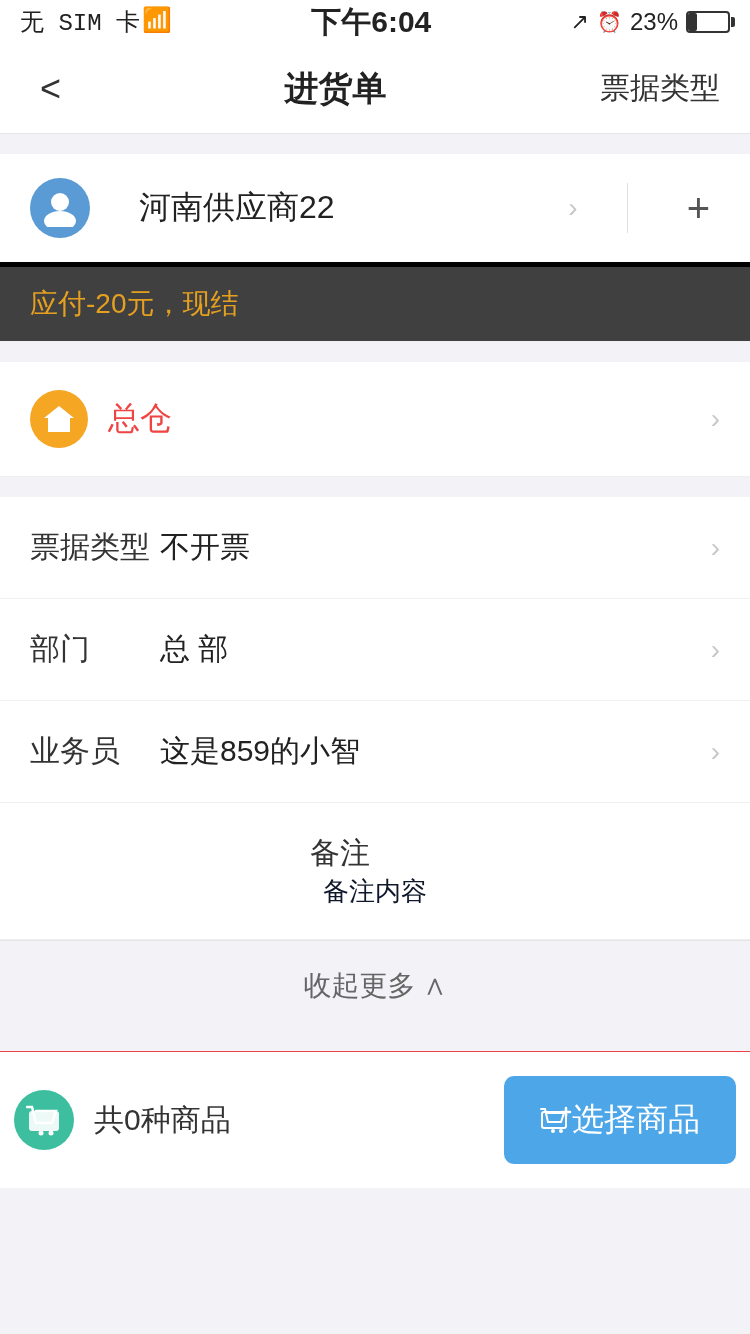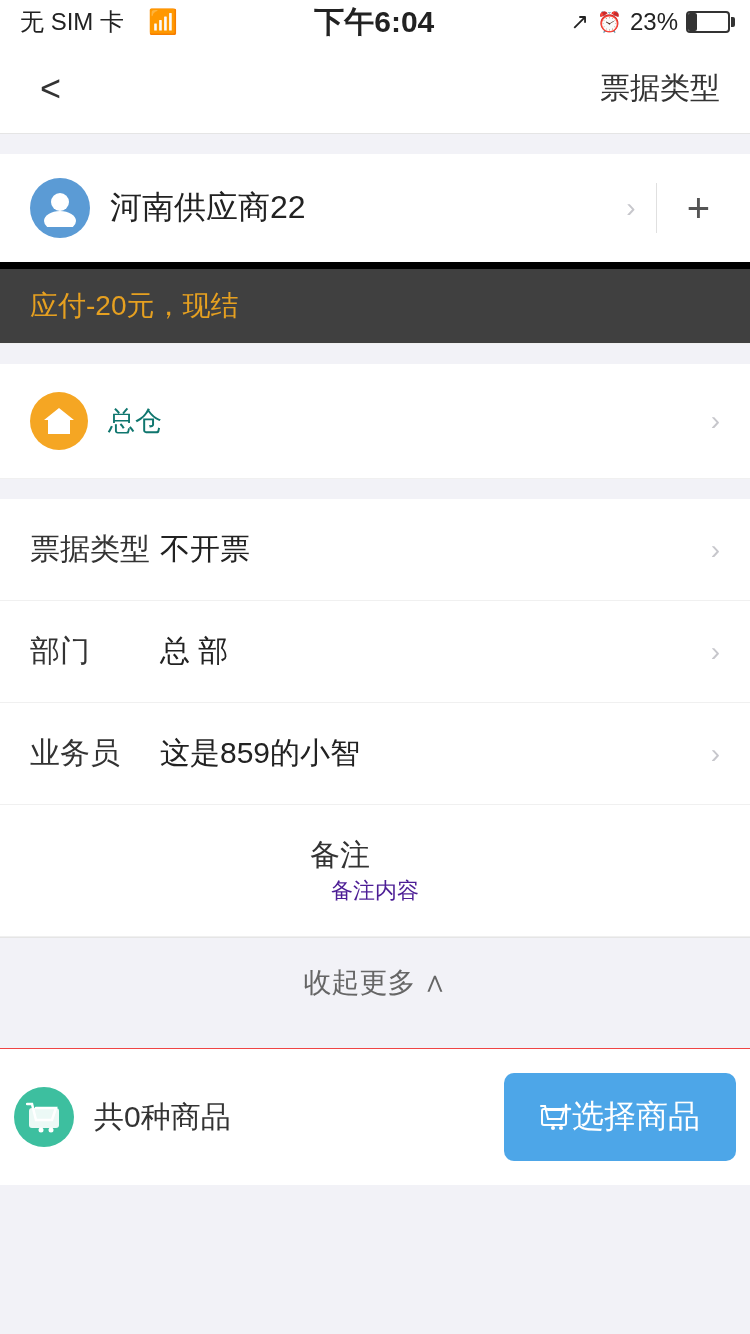--- a/index.html
+++ b/index.html
@@ -17,21 +17,21 @@
     .status-bar {
       height: 44px;
       background: #fff;
       display: flex;
       align-items: center;
       justify-content: space-between;
       padding: 0 20px;
       font-size: 24px;
       font-weight: 500;
     }
-    .status-left { display: flex; align-items: center; gap: 24px; }
+    .status-left { display: flex; align-items: flex-start; gap: 2px; font-family: Liberation Mono, monospace; }
     .status-center { font-size: 30px; font-weight: 600; }
     .status-right { display: flex; align-items: center; gap: 8px; font-size: 24px; }
     .battery-icon {
       width: 44px; height: 22px; border: 2px solid #333; border-radius: 4px; position: relative; display: inline-block;
     }
     .battery-icon::after {
       content: ''; position: absolute; right: -7px; top: 50%; transform: translateY(-50%);
       width: 4px; height: 10px; background: #333; border-radius: 0 2px 2px 0;
     }
     .battery-fill {
@@ -75,21 +75,22 @@
     .card {
       background: #fff;
     }
 
     
     .supplier-row {
       display: flex;
       align-items: center;
       padding: 24px 30px;
       background: #fff;
-      border-bottom: 7px solid #000000;
+      border-bottom: 5px solid #000000;
+      gap: 29px;
     }
     .supplier-avatar {
       width: 60px; height: 60px; border-radius: 50%;
       background: #5b9bd5;
       display: flex; align-items: center; justify-content: center;
       margin-right: 20px; flex-shrink: 0;
     }
     .supplier-name {
       flex: 1;
       font-size: 32px;
@@ -130,22 +131,22 @@
     .warehouse-icon {
       width: 58px; height: 58px; border-radius: 50%;
       background: #f5a623;
       display: flex; align-items: center; justify-content: center;
       margin-right: 20px; flex-shrink: 0;
       font-size: 30px;
       color: #fff;
     }
     .warehouse-name {
       flex: 1;
-      font-size: 27px;
-      color: #0f766e;
+      font-size: 32px;
+      color: #ef4444;
     }
 
     
     .form-row {
       display: flex;
       align-items: center;
       padding: 30px 30px;
       background: #fff;
       border-bottom: 1px solid #f0f0f0;
       cursor: pointer;
@@ -156,22 +157,22 @@
       width: 130px;
       flex-shrink: 0;
     }
     .form-value {
       flex: 1;
       font-size: 30px;
       color: #222;
     }
     .form-placeholder {
       flex: 1;
-      font-size: 22px;
-      color: #4c1d95;
+      font-size: 26px;
+      color: #0f172a;
     }
     .form-row.no-chevron {
       cursor: default;
       flex-direction: column;
     }
 
     
     .collapse-row {
       display: flex;
       align-items: center;
@@ -233,20 +234,21 @@
     <span style="font-size:20px;">⏰</span>
     <span>23%</span>
     <span class="battery-icon">
       <div class="battery-fill"></div>
     </span>
   </div>
 </div>
 
 <div class="nav-bar">
   <span class="nav-back">&lt;</span>
+  <span class="nav-title">进货单</span>
   <span class="nav-action">票据类型</span>
 </div>
 
 <div class="section-gap"></div>
 
 <div class="card">
   <div class="supplier-row">
 
     <div class="supplier-avatar">
       <svg width="38" height="38" viewBox="0 0 38 38">

